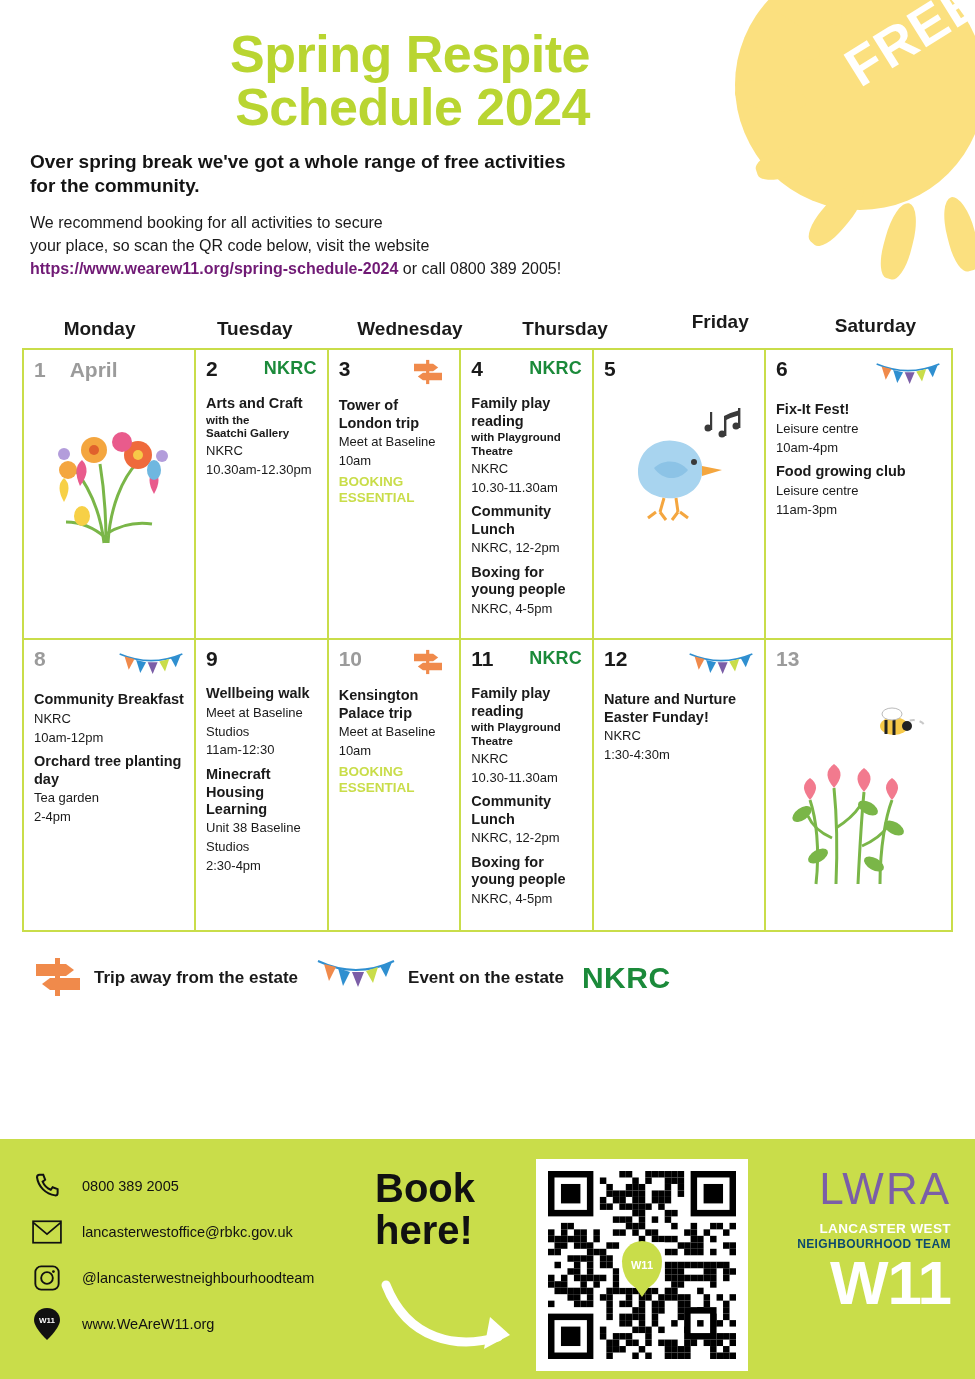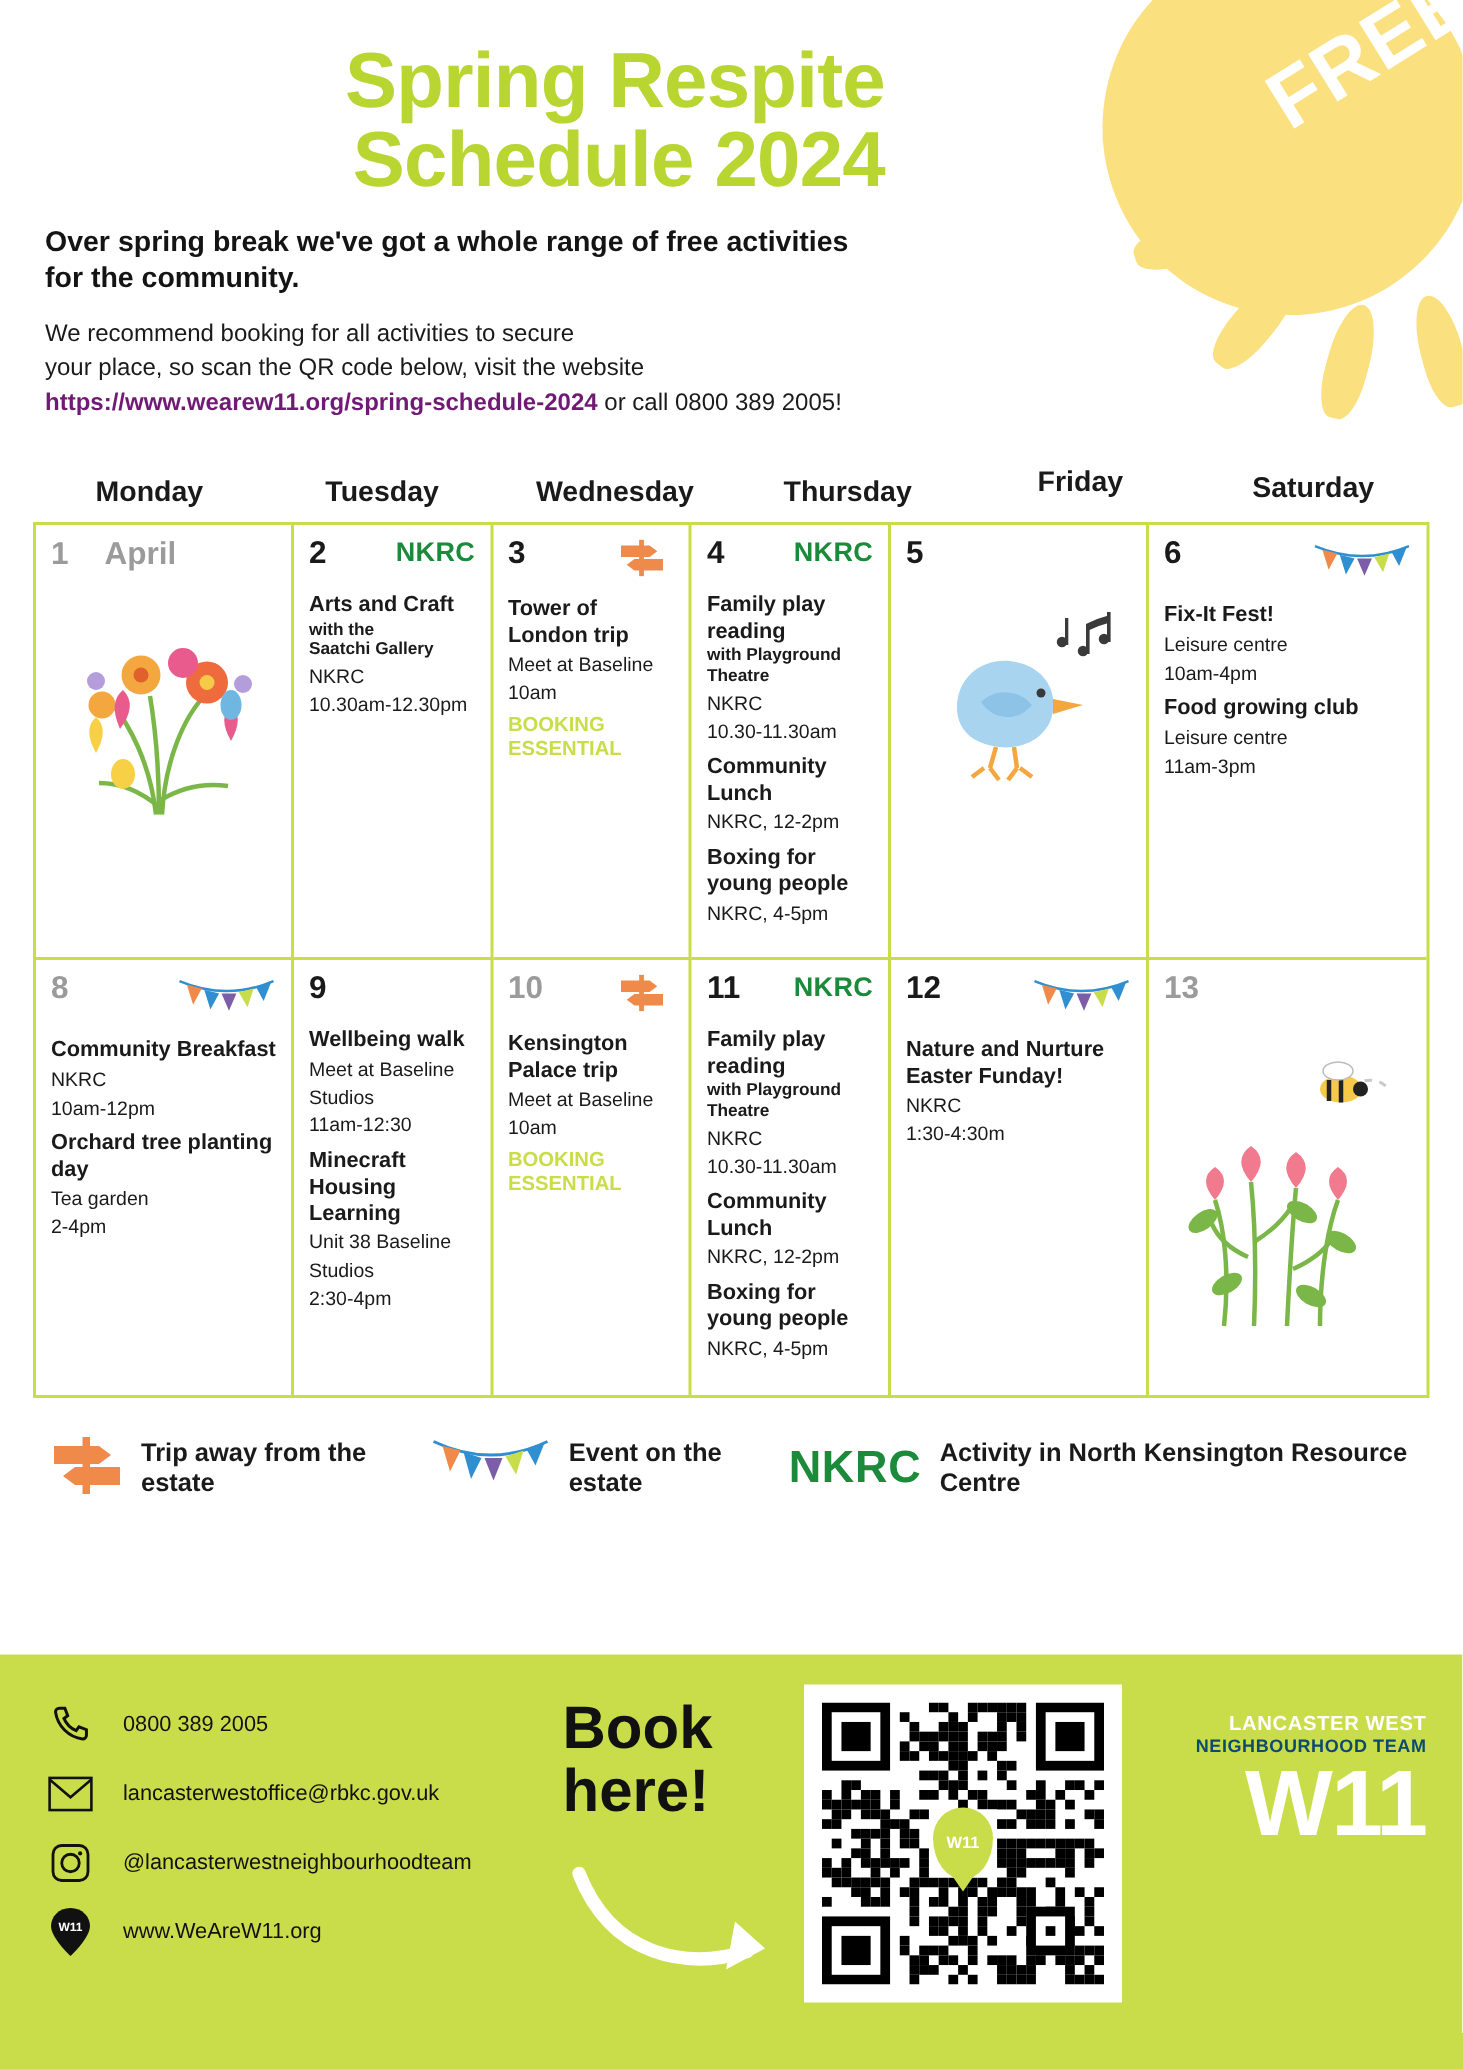--- a/index.html
+++ b/index.html
@@ -64,21 +64,21 @@
 
   
   .legend { display:flex; align-items:center; gap:18px; padding: 22px 30px 10px 34px; }
   .leg-item { display:flex; align-items:center; gap:12px; }
   .leg-text { font-size:17px; font-weight:700; line-height:1.18; }
   .leg-nkrc { font-size:30px; font-weight:800; color:#1b8a3a; letter-spacing:0.5px; }
   .leg-nkrc-text { font-size:17px; font-weight:700; line-height:1.18; }
 
   
   .footer {
-    position:absolute; left:0; bottom:0; width:975px; height:276px;
+    position:absolute; left:0; bottom:0; width:975px; height:240px;
     background:#c9dd4a;
   }
   .contacts { position:absolute; left:30px; top:24px; }
   .crow { display:flex; align-items:center; gap:18px; height:46px; }
   .crow .ctext { font-size:14.5px; color:#111; }
   .cicon { width:34px; height:34px; display:flex; align-items:center; justify-content:center; }
 
   .bookhere {
     position:absolute; left:375px; top:28px; font-size:40px; font-weight:800; line-height:1.05; color:#111;
   }
@@ -444,21 +444,20 @@
         <polygon points="22,13 34,17 27,31" fill="#2f8fd0"></polygon>
         <polygon points="36,17 48,17 42,32" fill="#7b5ea7"></polygon>
         <polygon points="50,16 62,12 57,28" fill="#c9dd4a"></polygon>
         <polygon points="64,11 76,7 70,22" fill="#2f8fd0"></polygon>
       </svg>
     </span>
     <span class="leg-text">Event on the estate</span>
   </div>
   <div class="leg-item">
     <span class="leg-nkrc">NKRC</span>
-    <span class="leg-nkrc-text">Activity in North Kensington Resource Centre</span>
   </div>
 </div>
 
 <div class="footer">
   <div class="contacts">
     <div class="crow">
       <span class="cicon">
         <svg width="30" height="30" viewBox="0 0 24 24" fill="none" stroke="#111" stroke-width="1.6">
           <path d="M6 3 l3 0 1.5 4 -2 1.5 a12 12 0 0 0 6.5 6.5 l1.5 -2 4 1.5 0 3 a2 2 0 0 1 -2 2 A17 17 0 0 1 4 5 a2 2 0 0 1 2 -2z"></path>
         </svg>
@@ -828,17 +827,18 @@
           <rect x="149.10344827586206" y="149.10344827586206" width="6.482758620689655" height="6.482758620689655" fill="#000"></rect>
           <rect x="71.3103448275862" y="71.3103448275862" width="45.37931034482759" height="45.37931034482759" fill="#fff"></rect>
         </svg>
       <div class="qr-pin">
           <span>W11</span>
         </div>
     </div>
   </div>
 
   <div class="brand">
+    <div class="lwra">LWRA</div>
     <div class="lw-line1">LANCASTER WEST</div>
     <div class="lw-line2">NEIGHBOURHOOD TEAM</div>
     <div class="w11">W11</div>
   </div>
 </div>
 
 </body></html>

